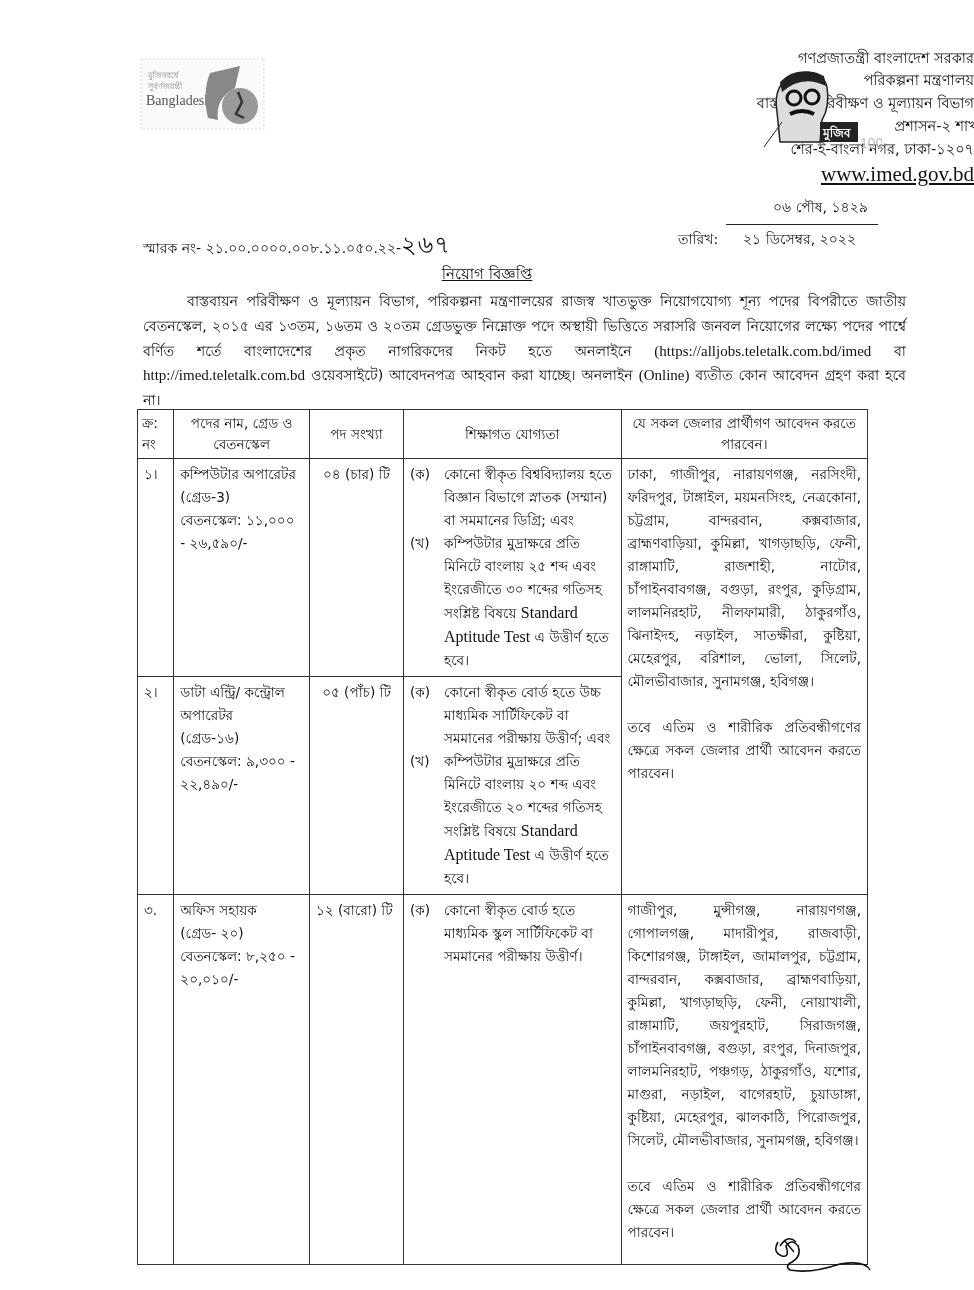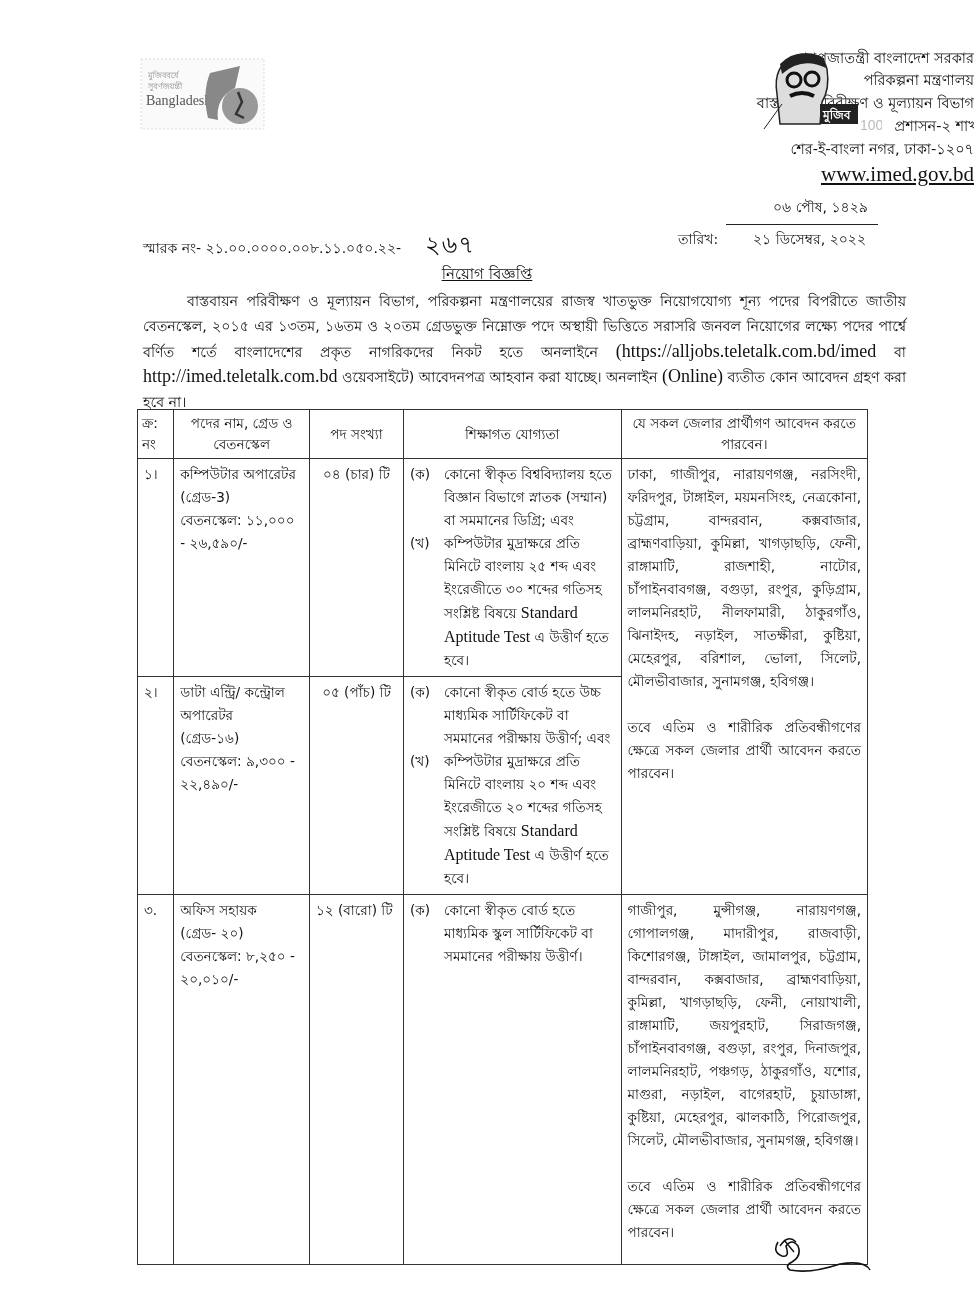--- a/index.html
+++ b/index.html
@@ -1,32 +1,32 @@
 <!DOCTYPE html>
 <html><head>
 <meta charset="utf-8">
 <style>
   html, body { margin:0; padding:0; background:#ffffff; }
   body { width:974px; height:1290px; position:relative; overflow:hidden;
          font-family:"DejaVu Sans", sans-serif; color:#111; }
   .hdr-line { position:absolute; left:0; width:974px; text-align:right; font-size:14.5px; line-height:22px; }
   .logo-left { position:absolute; left:140px; top:58px; width:125px; height:72px; }
-  .logo-right { position:absolute; left:762px; top:44px; width:120px; height:92px; }
+  .logo-right { position:absolute; left:762px; top:62px; width:120px; height:92px; }
   .url { text-decoration:underline; font-family:"Liberation Serif", serif; font-size:21px; }
   .memo { position:absolute; left:143px; top:226px; font-size:14px; }
-  .memo .hand { font-size:24px; font-family:Liberation Mono, monospace; letter-spacing:1px;margin-left:24px; }
+  .memo .hand { font-size:24px; font-family:Liberation Mono, monospace; letter-spacing:1px; }
   .date-block { position:absolute; left:678px; top:196px; width:200px; font-size:14px; }
   .date-label { position:absolute; left:0; top:32px; }
   .date-top { position:absolute; left:95px; top:0; }
   .date-rule { position:absolute; left:48px; top:28px; width:152px; border-top:1px solid #222; }
-  .date-bot { position:absolute; left:75px; top:32px; }
+  .date-bot { position:absolute; left:65px; top:32px; }
   .title { position:absolute; left:0; width:974px; top:262px; text-align:center; font-size:15px; text-decoration:underline; }
   .para { position:absolute; left:143px; top:289px; width:763px; font-size:14.2px; line-height:24.8px; text-align:justify; }
   .para .indent { display:inline-block; width:44px; }
-  .para .en { font-family:"Liberation Serif", serif; font-size:18px; }
+  .para .en { font-family:"Liberation Serif", serif; font-size:15px; }
   table.jobs { position:absolute; left:137px; top:409px; width:731px; border-collapse:collapse; font-size:13.6px; }
   table.jobs td, table.jobs th { border:1.3px solid #333; vertical-align:top; padding:4px 6px; line-height:23px; }
   table.jobs th { font-weight:normal; text-align:center; vertical-align:middle; line-height:21px; padding:3px 4px; }
   .c1 { width:28px; } .c2 { width:131px;margin-left:20px; } .c3 { width:88px; } .c4 { width:216px; } .c5 { width:248px; }
   .qual { display:flex; }
   .qual .mk { width:34px; flex:none; }
   .qual .tx { flex:1; }
   .en2 { font-family:"Liberation Serif", serif; font-size:16px; }
   .dist { text-align:justify; line-height:23px; }
   .note { margin-top:23px; text-align:justify; }

